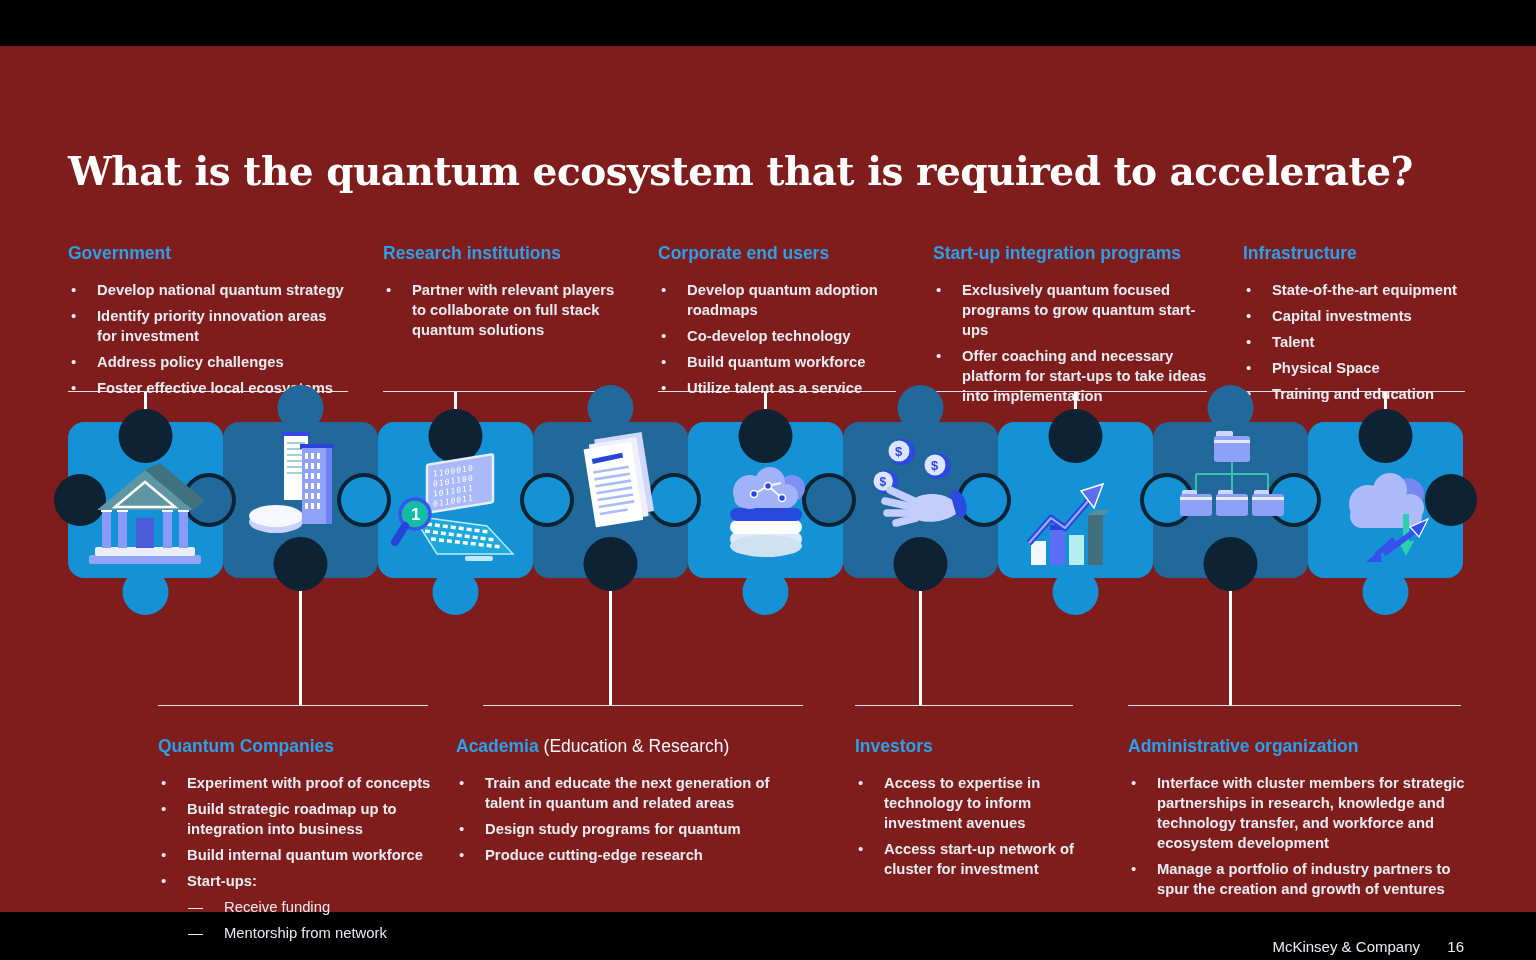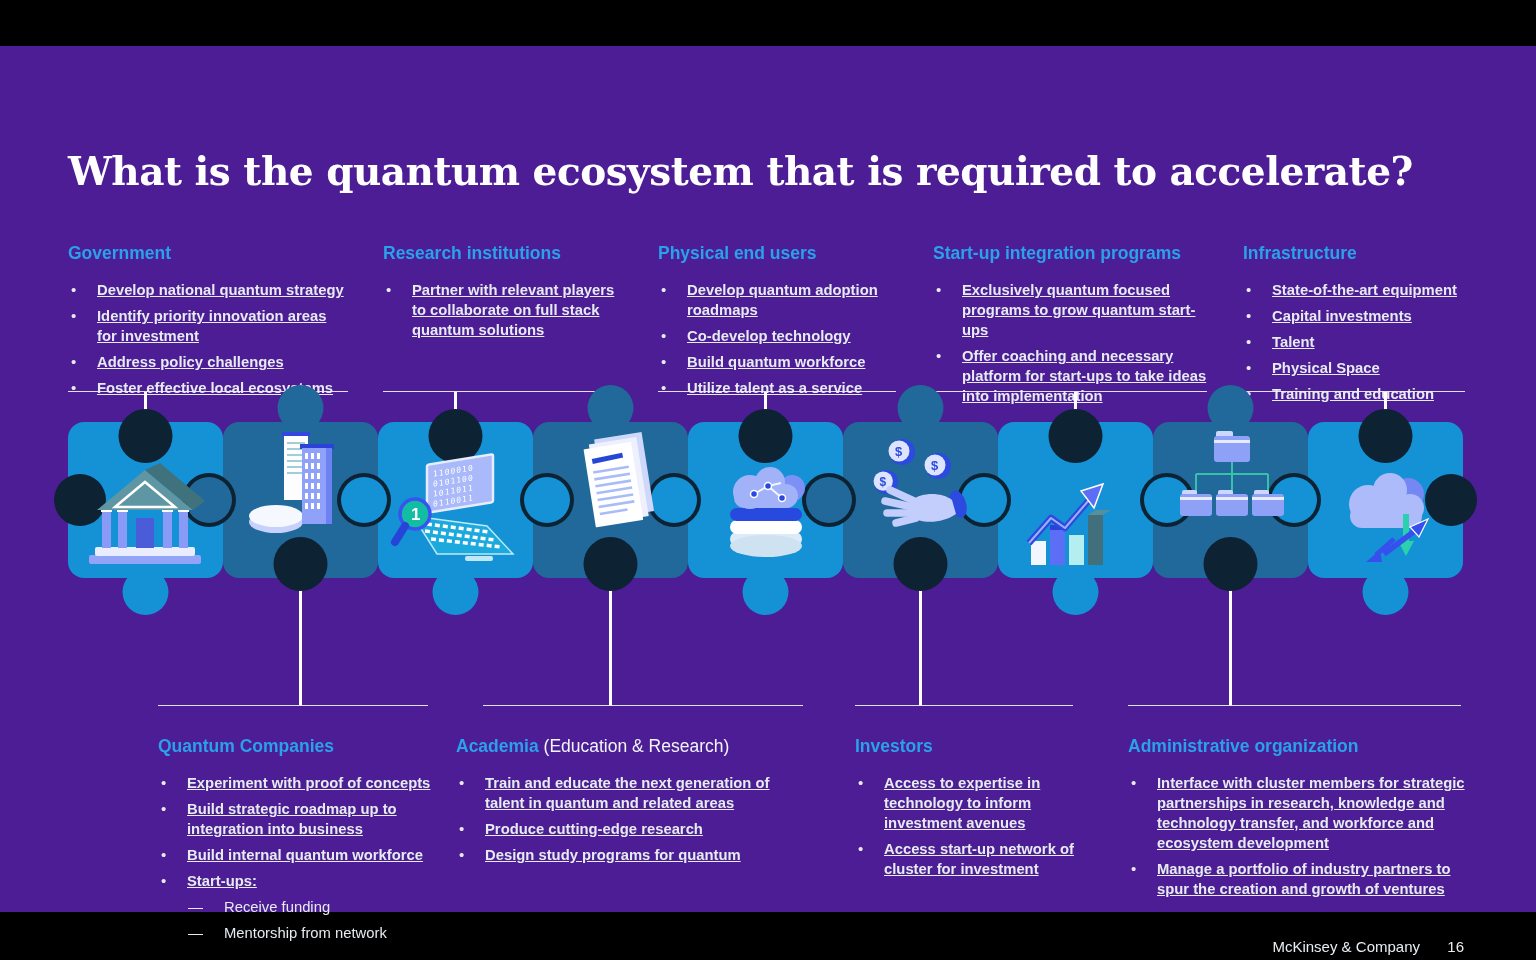--- a/index.html
+++ b/index.html
@@ -1,31 +1,31 @@
 <!DOCTYPE html>
 <html><head>
 <meta charset="utf-8">
 <style>
   html,body{margin:0;padding:0;background:#000;}
   #stage{position:relative;width:1536px;height:960px;background:#000;overflow:hidden;
          font-family:"Liberation Sans",sans-serif;}
-  #slide{position:absolute;left:0;top:46px;width:1536px;height:866px;background:#4c1d95;}
+  #slide{position:absolute;left:0;top:46px;width:1536px;height:866px;background:#7f1d1d;}
   #title{position:absolute;left:68px;top:102px;width:1420px;color:#fff;
          font-family:"DejaVu Serif","Liberation Serif",serif;font-weight:700;
          font-size:39px;letter-spacing:-0.5px;}
   .tcol,.bcol{position:absolute;margin-top:20px;}
   .tcol{top:177px;}
   .bcol{top:670px;}
   h3{margin:0 0 18px 0;font-size:17.5px;line-height:1.15;color:#2aa1ea;font-weight:700;}
   h3 .suffix{color:#f2f5f7;font-weight:400;}
   ul{list-style:none;margin:0;padding:0;}
   li{position:relative;padding-left:29px;margin-bottom:6px;font-size:14.8px;
      line-height:1.35;color:#e6ebef;}
   li::before{content:"\2022";position:absolute;left:3px;top:-1px;font-size:15px;color:#e6ebef;}
-  li .bold{font-weight:700;text-decoration:underline;}
+  li .bold{font-weight:700;}
   li.sub{padding-left:66px;}
   li.sub::before{content:"\2014";left:30px;}
   .hr{position:absolute;height:1px;background:rgba(235,242,246,0.92);}
   .vline{position:absolute;width:3px;background:#fff;}
   .vline.topline{top:346px;height:113px;}
   .vline.botline{top:537px;height:123px;}
   #footer-brand,#footer-page{position:absolute;top:866px;font-size:15px;color:#e8edf1;margin-top:26px;}
   #footer-brand{right:116px;}
   #footer-page{right:72px;}
   #overlay{position:absolute;left:0;top:0;pointer-events:none;}
@@ -50,21 +50,21 @@
           <li><span class="btxt bold">Foster effective local ecosystems</span></li>
         </ul>
     </div>
     <div class="tcol" style="left:383px;width:246px">
       <h3>Research institutions</h3>
       <ul>
           <li><span class="btxt bold">Partner with relevant players to collaborate on full stack quantum solutions</span></li>
         </ul>
     </div>
     <div class="tcol" style="left:658px;width:241px">
-      <h3>Physical end users</h3>
+      <h3>Corporate end users</h3>
       <ul>
           <li><span class="btxt bold">Develop quantum adoption roadmaps</span></li>
           <li><span class="btxt bold">Co-develop technology</span></li>
           <li><span class="btxt bold">Build quantum workforce</span></li>
           <li><span class="btxt bold">Utilize talent as a service</span></li>
         </ul>
     </div>
     <div class="tcol" style="left:933px;width:277px">
       <h3>Start-up integration programs</h3>
       <ul>
@@ -113,22 +113,22 @@
           <li><span class="btxt bold">Build internal quantum workforce</span></li>
           <li><span class="btxt bold">Start-ups:</span></li>
           <li class="sub"><span class="btxt">Receive funding</span></li>
           <li class="sub"><span class="btxt">Mentorship from network</span></li>
         </ul>
     </div>
     <div class="bcol" style="left:456px;width:330px">
       <h3><span>Academia</span><span class="suffix"> (Education &amp; Research)</span></h3>
       <ul>
           <li><span class="btxt bold">Train and educate the next generation of talent in quantum and related areas</span></li>
+          <li><span class="btxt bold">Design study programs for quantum</span></li>
           <li><span class="btxt bold">Produce cutting-edge research</span></li>
-          <li><span class="btxt bold">Design study programs for quantum</span></li>
         </ul>
     </div>
     <div class="bcol" style="left:855px;width:232px">
       <h3><span>Investors</span><span class="suffix"></span></h3>
       <ul>
           <li><span class="btxt bold">Access to expertise in technology to inform investment avenues</span></li>
           <li><span class="btxt bold">Access start-up network of cluster for investment</span></li>
         </ul>
     </div>
     <div class="bcol" style="left:1128px;width:345px">

